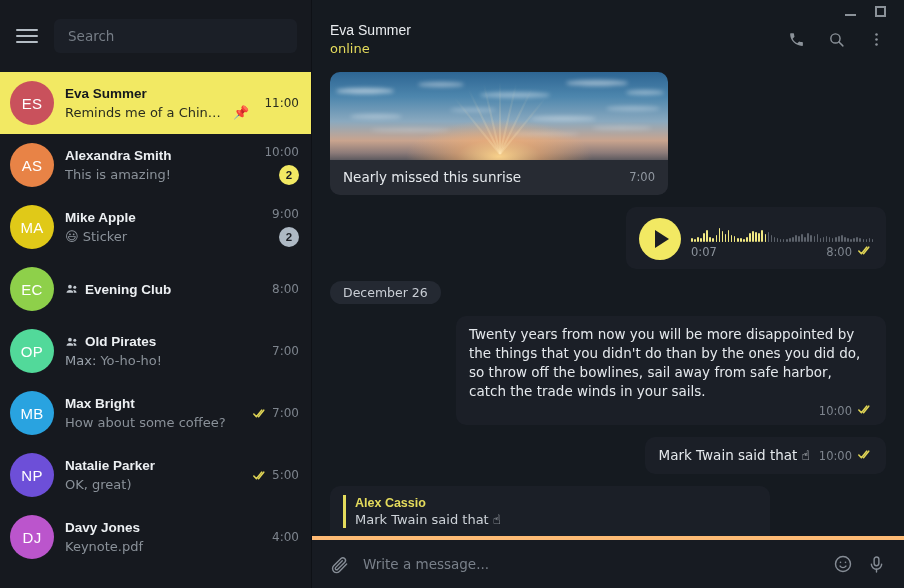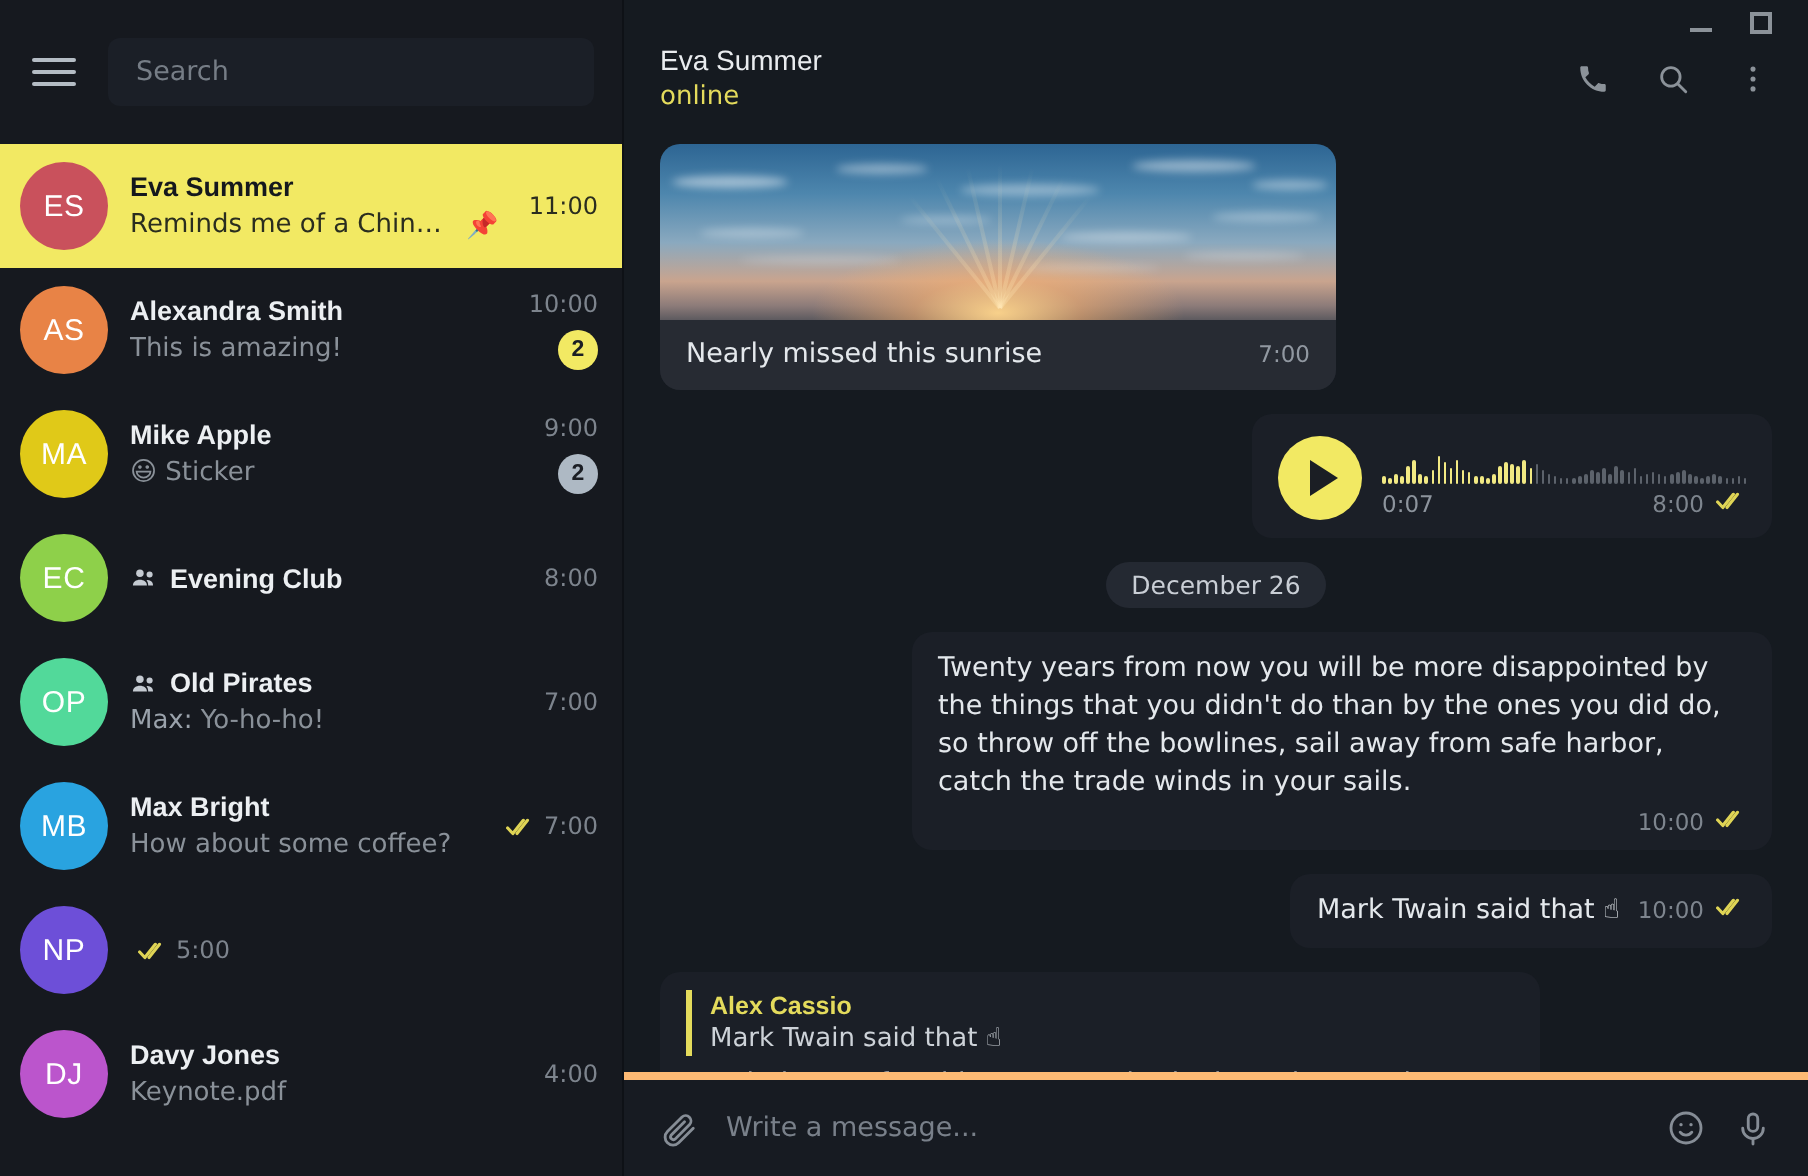--- a/index.html
+++ b/index.html
@@ -102,21 +102,21 @@
   .hicon { cursor:pointer; display:flex; align-items:center; justify-content:center;
     width:20px; height:20px; }
 
   .messages {
     flex:1; overflow:hidden; padding:0 18px 4px 18px;
     display:flex; flex-direction:column; gap:12px;
   }
   .mrow { display:flex; }
   .mrow.out { justify-content:flex-end; }
   .mrow.in  { justify-content:flex-start; }
-  .mrow.center { justify-content:center; }
+  .mrow.center { }
 
   .bubble {
     background:#1b1f27; border-radius:10px; max-width:430px;
     position:relative; overflow:hidden;
   }
   .bubble.text { padding:9px 13px 7px 13px; }
   .btext { font-size:13.5px; line-height:1.42; color:#e4e8ec; }
   .bmeta {
     display:flex; align-items:center; justify-content:flex-end;
     gap:6px; font-size:11.5px; color:#7e858e; margin-top:2px;
@@ -311,20 +311,28 @@
                   <path d="M1 6.6l3.1 3.3L10.4 2"></path>
                   <path d="M6.6 9.9L12.9 2"></path>
                 </svg>
               </span>
               <span>7:00</span>
             </div>
           </div>
         </div>
         <div class="chatrow">
           <div class="avatar" style="background: rgb(109, 79, 216);">NP</div>
+          <div class="crinfo">
+            <div class="crline">
+              <div class="crname">Natalie Parker</div>
+            </div>
+            <div class="crline">
+              <div class="crmsg">OK, great)</div>
+            </div>
+          </div>
           <div class="crmeta">
             <div class="crtime">
               <span class="tick">
                 <svg width="15" height="11" viewBox="0 0 18 12" fill="none" stroke="#dfd455" stroke-width="1.9" stroke-linecap="round" stroke-linejoin="round">
                   <path d="M1 6.6l3.1 3.3L10.4 2"></path>
                   <path d="M6.6 9.9L12.9 2"></path>
                 </svg>
               </span>
               <span>5:00</span>
             </div>

